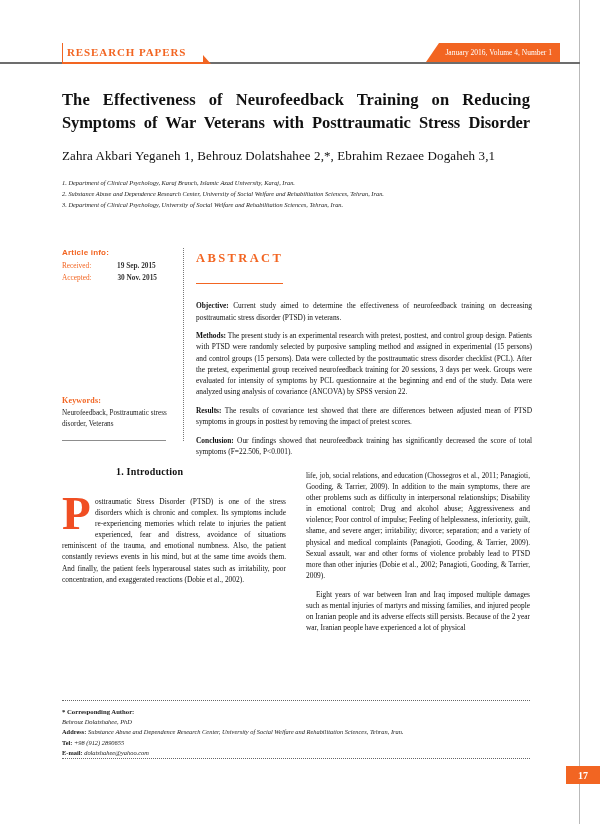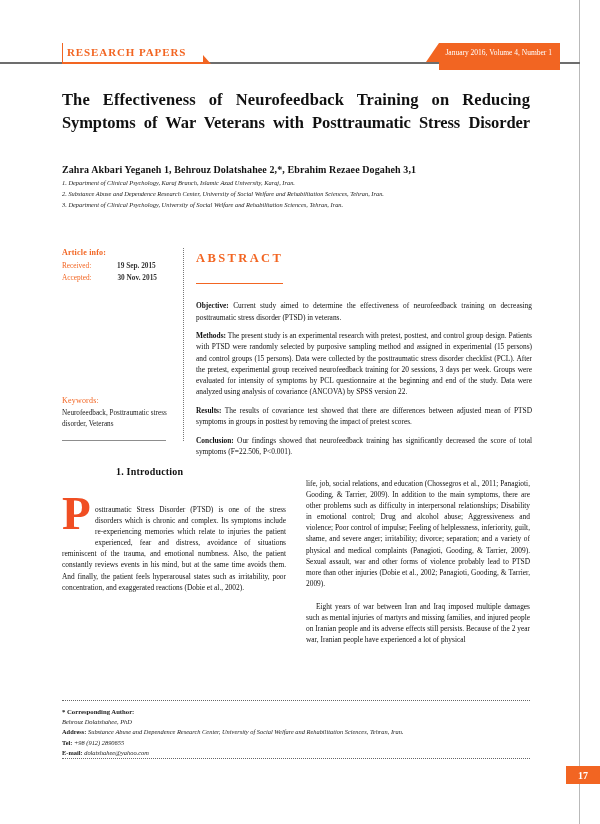--- a/index.html
+++ b/index.html
@@ -77,21 +77,21 @@
   .issue-tab {
     position: absolute;
     right: 20px;
     top: 1px;
     height: 19px;
     background: #f26522;
     color: #ffffff;
     font-size: 7.5px;
     font-family: "Liberation Serif", serif;
     line-height: 19px;
-    padding: 0 8px 8px 6px;
+    padding: 0 8px 0 6px;
     white-space: nowrap;
   }
   .issue-tab::before {
     content: "";
     position: absolute;
     left: -13px;
     top: 0;
     width: 0; height: 0;
     border-bottom: 19px solid #f26522;
     border-left: 13px solid transparent;
@@ -112,24 +112,24 @@
     color: #111111;
     letter-spacing: 0.1px;
   }
   .title-line.l1 { text-align: justify; text-align-last: justify; }
   .title-line.l2 { text-align: justify; text-align-last: justify; letter-spacing: -0.1px; }
 
   
   .authors {
     position: absolute;
     left: 62px;
-    top: 164px;
+    top: 148px;
     width: 470px;
-    font-size: 10px;
-    font-weight: bold;
+    font-size: 13px;
+    font-weight: normal;
     font-family: "Liberation Serif", serif;
     color: #111;
     letter-spacing: 0.1px;
   }
 
   
   .affils {
     position: absolute;
     left: 62px;
     top: 178px;
@@ -144,41 +144,41 @@
   .meta-col {
     position: absolute;
     left: 62px;
     top: 248px;
     width: 108px;
   }
   .meta-head {
     color: #f26522;
     font-weight: bold;
     font-size: 8px;
-    font-family: Liberation Serif, serif;
+    font-family: Liberation Sans, sans-serif;
     margin-bottom: 3px;
     letter-spacing: 0.2px;
   }
   .meta-line {
     color: #f26522;
     font-size: 7.3px;
     line-height: 11.5px;
     font-family: "Liberation Serif", serif;
   }
   .meta-line b { color: #333; font-weight: bold; margin-left: 24px; }
 
   .kw-block {
     position: absolute;
     left: 62px;
     top: 396px;
     width: 112px;
   }
   .kw-head {
     color: #f26522;
-    font-weight: normal;
+    font-weight: bold;
     font-size: 8px;
     letter-spacing: 0.2px;
     margin-bottom: 3px;
   }
   .kw-body {
     font-size: 7.2px;
     line-height: 11px;
     color: #1a1a1a;
   }
   .kw-rule {
@@ -261,21 +261,21 @@
   .dropcap {
     position: absolute;
     left: 62px;
     top: 492px;
     font-family: "Liberation Serif", serif;
     font-size: 47px;
     font-weight: bold;
     line-height: 42px;
     color: #f04e23;
   }
-  .para { margin: 12px 0 8px 0; }
+  .para { margin: 4px 0 8px 0; }
   .para.indent { text-indent: 10px; }
   .dc-wrap::before {
     content: "";
     float: left;
     width: 33px;
     height: 35px;
   }
 
   
   .foot-dots {

